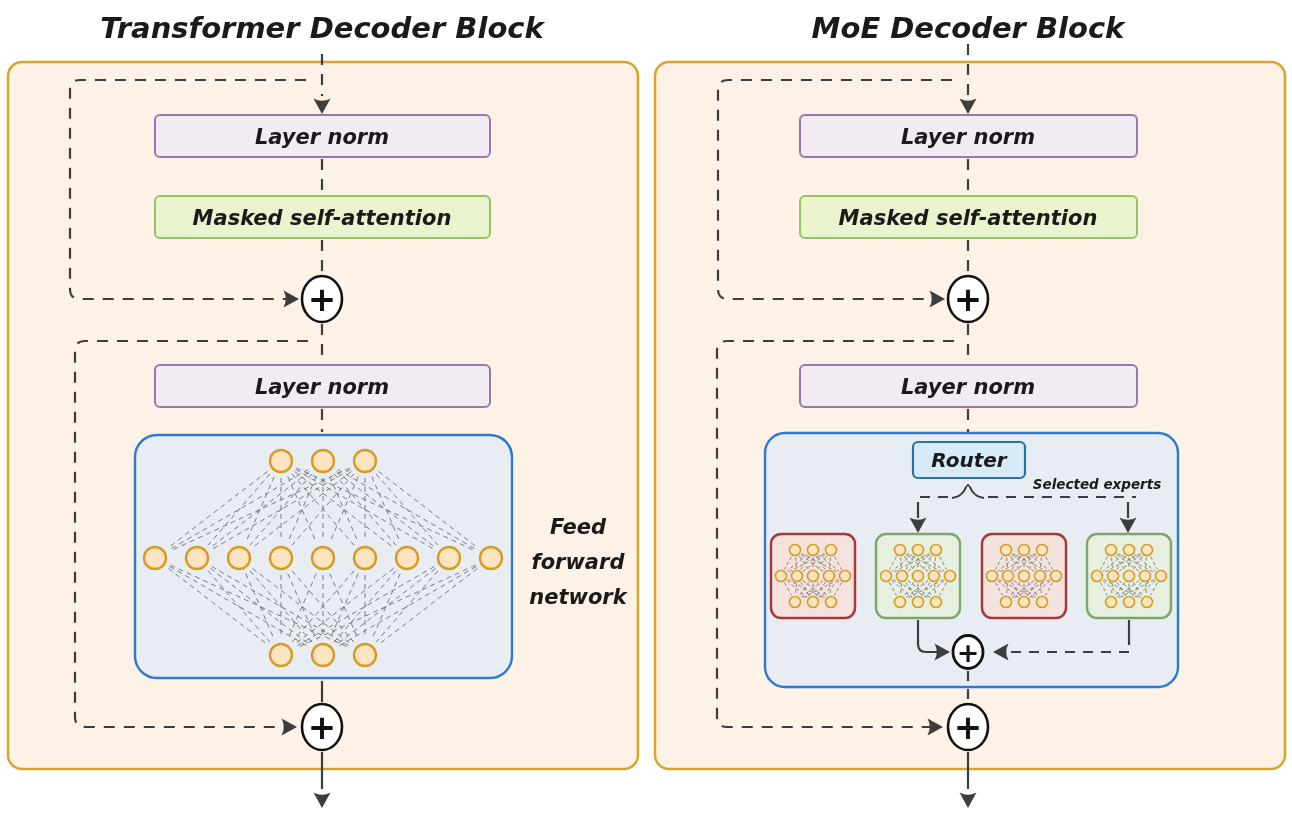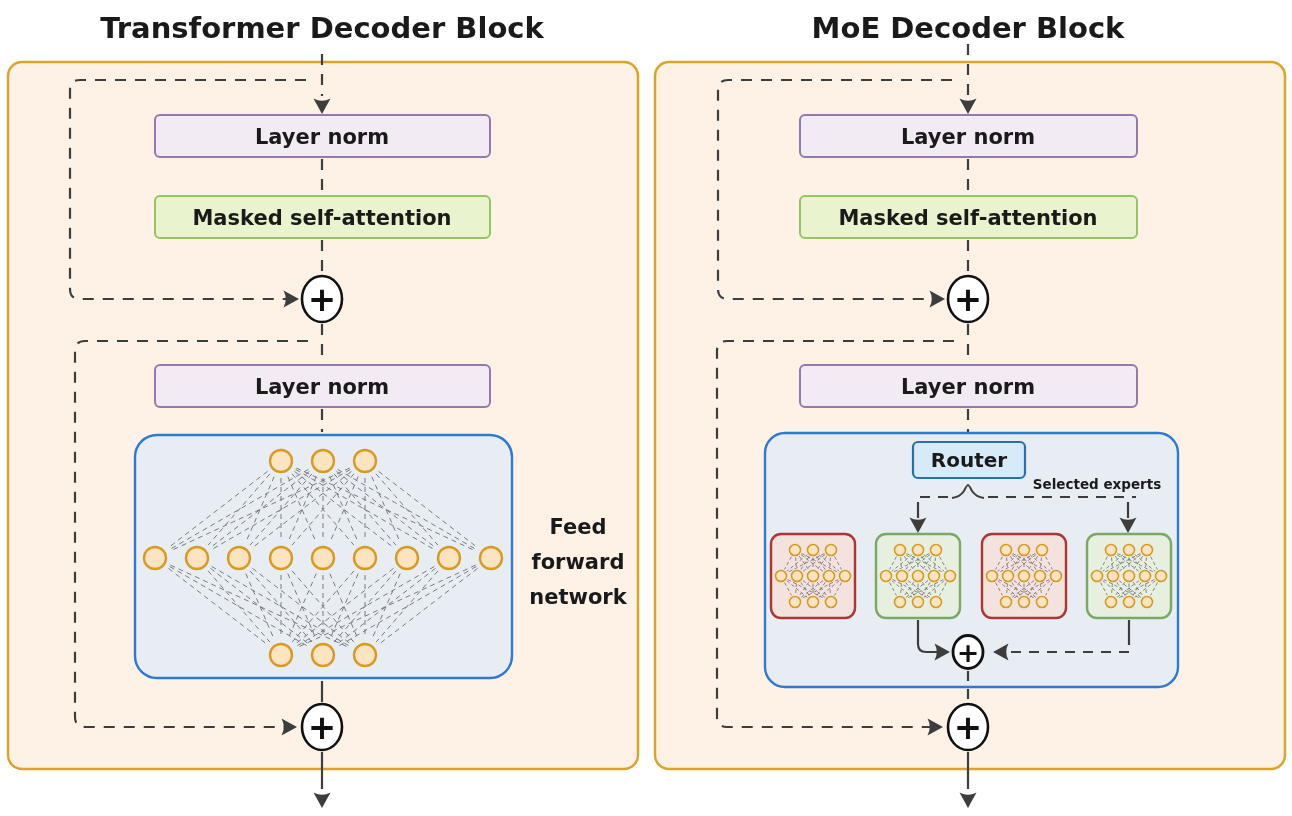--- a/index.html
+++ b/index.html
@@ -1,16 +1,16 @@
 <!DOCTYPE html>
 <html style="--panel_bg: #fdf2e5; --panel_border: #d9a427; --lavender_bg: #f2ebf3; --lavender_border: #9579ad; --green_bg: #e9f4cf; --green_border: #94c464; --blue_bg: #e8edf4; --blue_border: #2e7ad1; --router_bg: #d7eaf8; --router_border: #2572a8; --expert_red_bg: #f4e2df; --expert_red_border: #a93833; --expert_green_bg: #e7efe0; --expert_green_border: #7ba767; --node_fill: #fce4c0; --node_border: #d79b23; --line: #3d3d3d; --text: #1a1a1a;"><head>
 <meta charset="utf-8">
 <style>
   html,body{margin:0;padding:0;background:#ffffff;}
-  .stage{width:1088px;height:816px;position:relative;font-family:"DejaVu Sans",sans-serif;}
+  .stage{width:1088px;height:816px;position:relative;font-family:"DejaVu Sans",sans-serif;font-style:italic;}
   svg{display:block;}
 
   .panel{fill:var(--panel_bg);stroke:var(--panel_border);stroke-width:2.5;}
   .lavender{fill:var(--lavender_bg);stroke:var(--lavender_border);stroke-width:2;}
   .greenbox{fill:var(--green_bg);stroke:var(--green_border);stroke-width:2;}
   .bluebox{fill:var(--blue_bg);stroke:var(--blue_border);stroke-width:2.4;}
   .router{fill:var(--router_bg);stroke:var(--router_border);stroke-width:2.2;}
   .expert-red{fill:var(--expert_red_bg);stroke:var(--expert_red_border);stroke-width:2.4;}
   .expert-green{fill:var(--expert_green_bg);stroke:var(--expert_green_border);stroke-width:2.4;}
 

